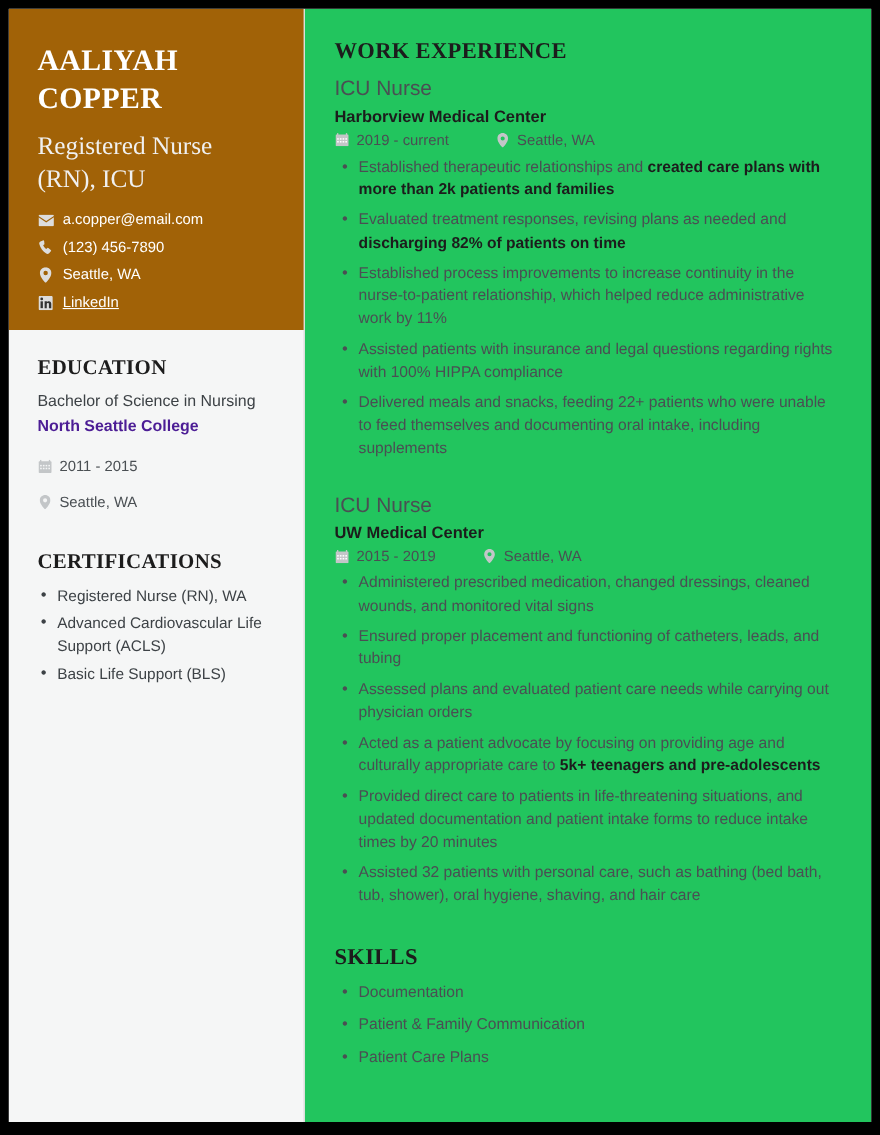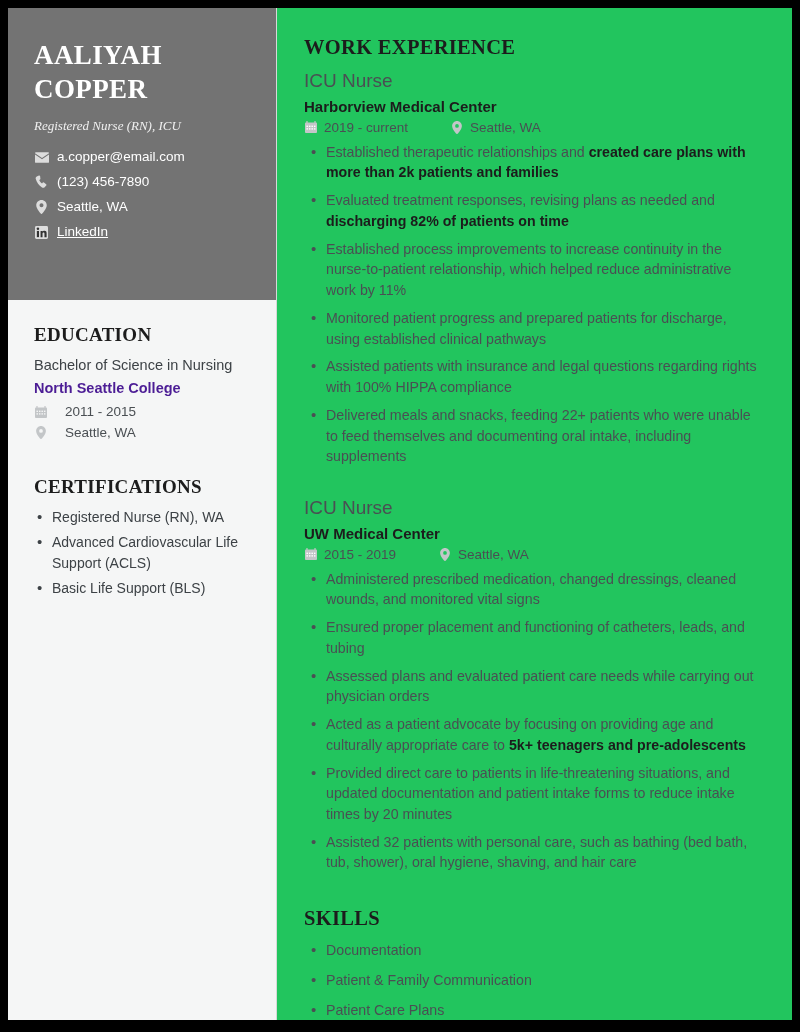--- a/index.html
+++ b/index.html
@@ -19,37 +19,36 @@
 
   
   .sidebar {
     width: 269px;
     flex: 0 0 269px;
     background: #f5f6f6;
     border-right: 1px solid #d8d8d8;
     position: relative;
   }
   .side-header {
-    background: #737373;
+    background: #a16207;
     color: #ffffff;
     padding: 30px 26px 28px 26px;
     height: 292px;
   }
   .name {
     font-family: "Liberation Serif", serif;
     font-weight: bold;
     font-size: 27px;
     line-height: 1.26;
     letter-spacing: 0.4px;
     color: #ffffff;
   }
   .job-title {
     font-family: "Liberation Serif", serif;
-    font-style: italic;
-    font-size: 13px;
+    font-size: 23px;
     line-height: 1.3;
     margin-top: 12px;
     color: #f0f0f0;
   }
   .contact-list { margin-top: 12px; }
   .contact-row {
     display: flex;
     align-items: center;
     gap: 8px;
     font-size: 13.5px;
@@ -85,24 +84,24 @@
   .edu-school {
     font-size: 14.5px;
     font-weight: bold;
     line-height: 1.42;
     color: #4c1d95;
     margin-top: 2px;
   }
   .meta-row {
     display: flex;
     align-items: center;
-    gap: 18px;
+    gap: 7px;
     font-size: 13.5px;
     color: #4a4f53;
-    margin-top: 6px;
+    margin-top: 18px;
   }
   .meta-row .mi {
     width: 13px; flex: 0 0 13px;
     display: flex; align-items: center; justify-content: center;
     color: #c3c6c8;
   }
   .side-gap { height: 36px; }
   ul.side-ul { list-style: none; }
   ul.side-ul li {
     position: relative;
@@ -322,21 +321,20 @@
               <path d="M6 0C2.7 0 0 2.7 0 6c0 4.2 5.3 9.6 5.5 9.8a.7.7 0 0 0 1 0C6.7 15.6 12 10.2 12 6c0-3.3-2.7-6-6-6zm0 8.3A2.3 2.3 0 1 1 6 3.7a2.3 2.3 0 0 1 0 4.6z"></path>
             </svg>
           </span>
           <span>Seattle, WA</span>
         </span>
       </div>
       <ul class="main-ul">
         <li>Established therapeutic relationships and <b>created care plans with more than 2k patients and families</b></li>
         <li>Evaluated treatment responses, revising plans as needed and <b>discharging 82% of patients on time</b></li>
         <li>Established process improvements to increase continuity in the nurse-to-patient relationship, which helped reduce administrative work by 11%</li>
-        <li>Monitored patient progress and prepared patients for discharge, using established clinical pathways</li>
         <li>Assisted patients with insurance and legal questions regarding rights with 100% HIPPA compliance</li>
         <li>Delivered meals and snacks, feeding 22+ patients who were unable to feed themselves and documenting oral intake, including supplements</li>
       </ul>
     </section>
 
     <div class="job-block-gap"></div>
 
     <section>
       <div class="role">ICU Nurse</div>
       <div class="company">UW Medical Center</div>

